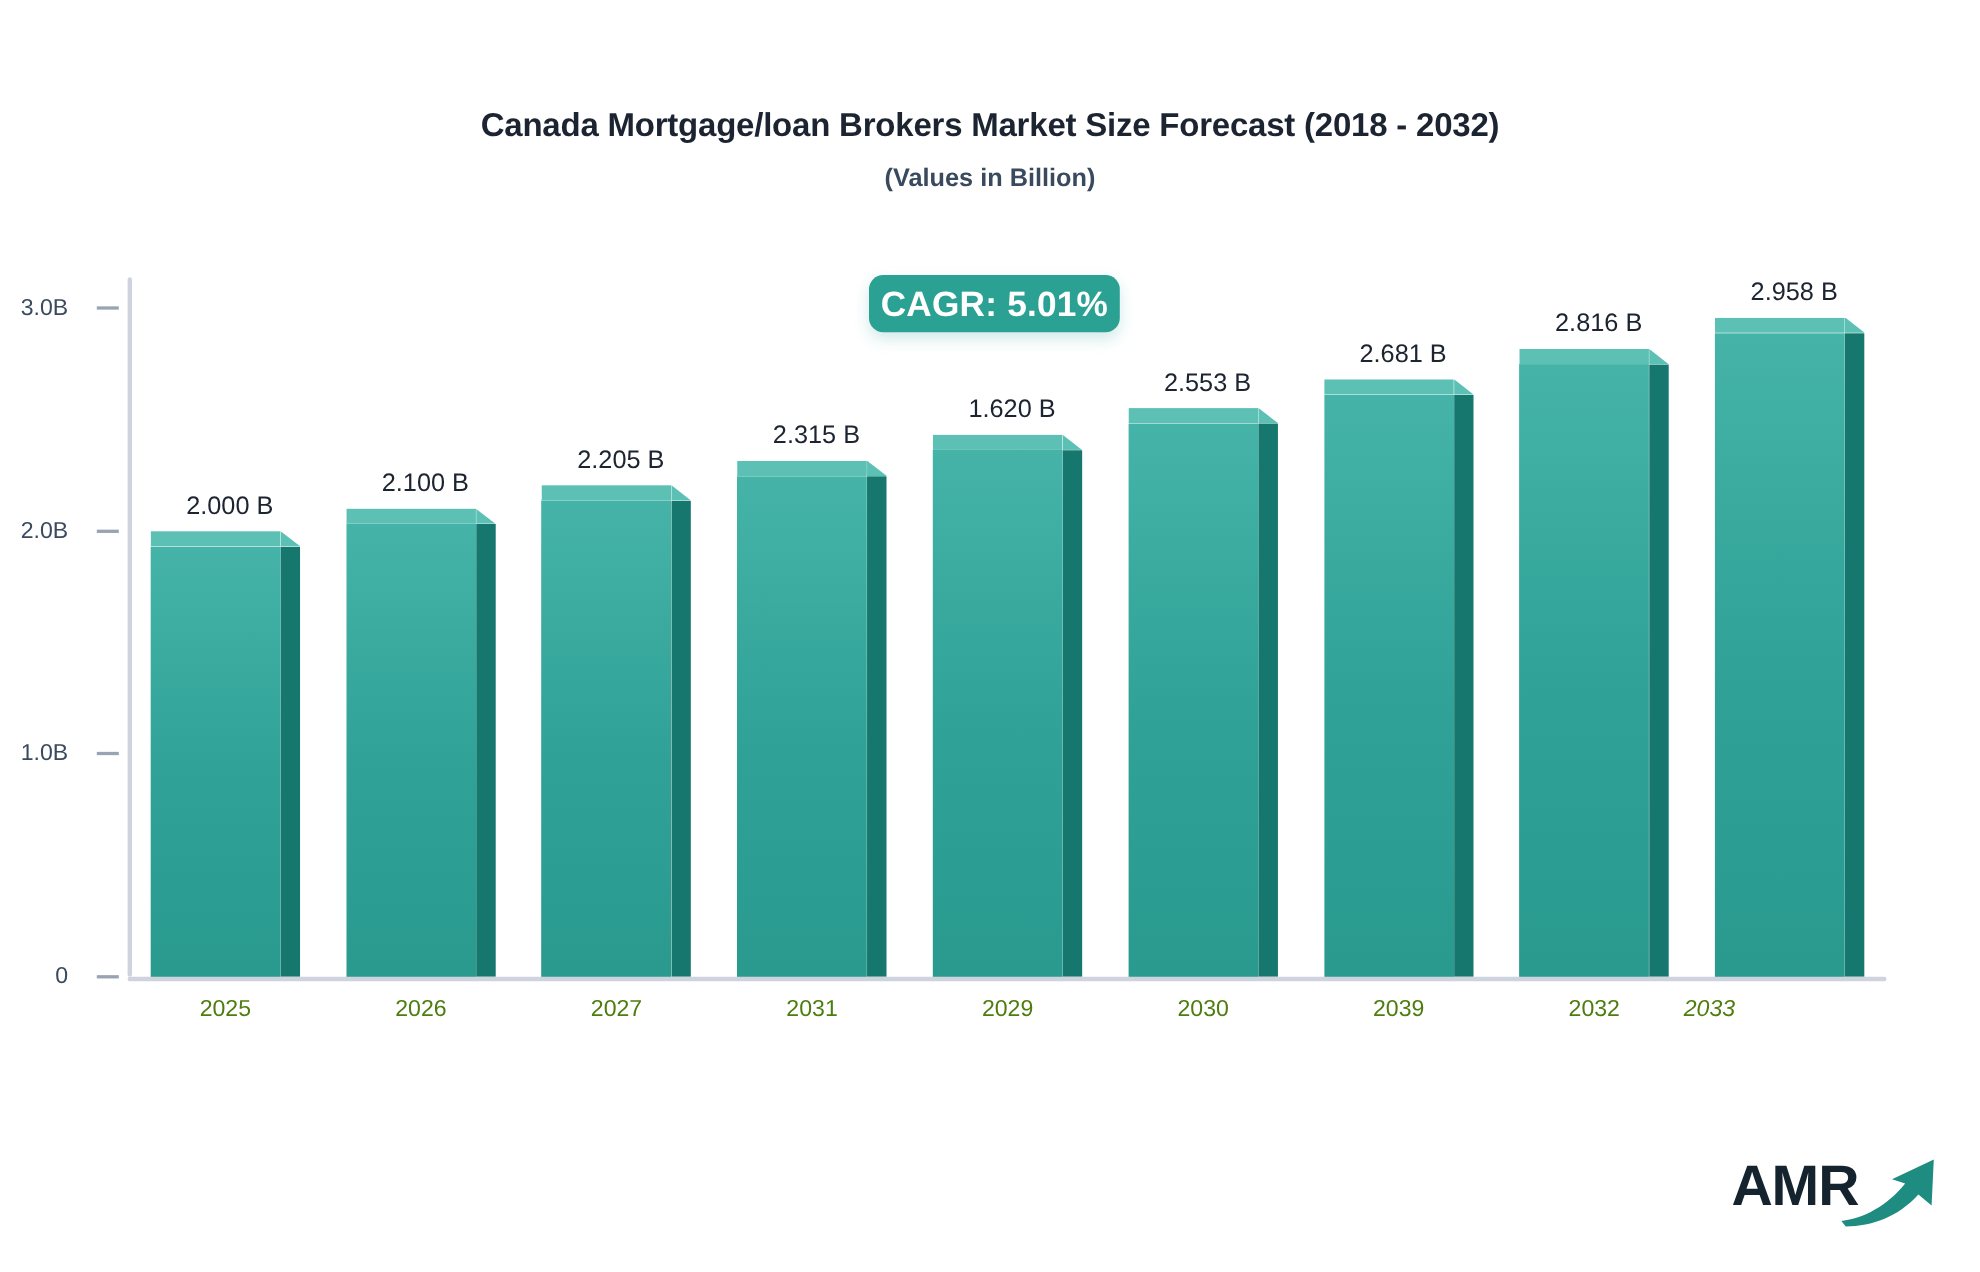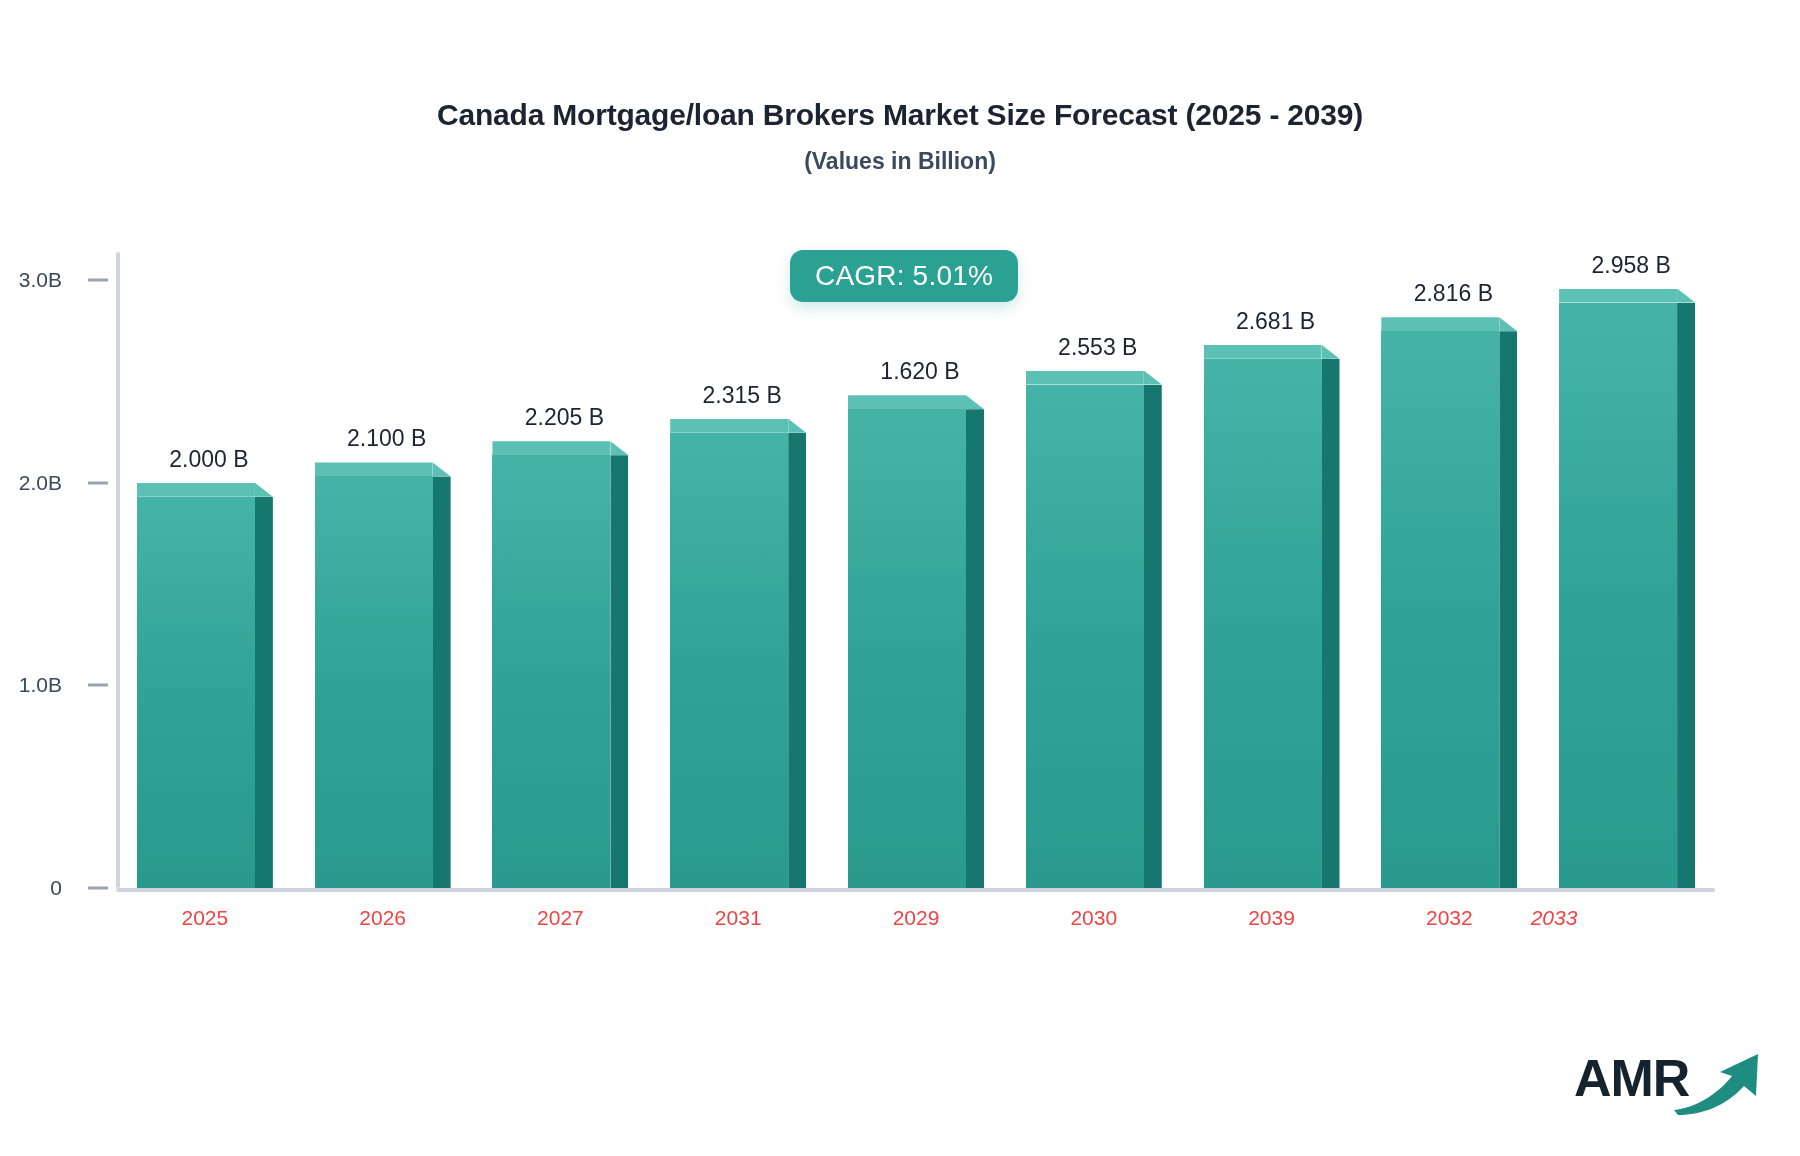--- a/index.html
+++ b/index.html
@@ -118,41 +118,41 @@
     white-space:nowrap;
     transform:translateX(-50%);
   }
 
   
   .x-tick-label {
     position:absolute;
     top:906px;
     text-align:center;
     font-size:21px;
-    color:#ef4444;
+    color:#4d7c0f;
     transform:translateX(-50%);
     white-space:nowrap;
   }
 
   
   #cagr-badge {
     position:absolute;
     left:790px; top:250px;
     width:228px; height:52px;
     background:#2ba193;
     border-radius:13px;
     display:flex;
     align-items:center;
     justify-content:center;
     box-shadow:0 6px 14px rgba(43,161,147,.22);
   }
   #cagr-badge-label {
     color:#ffffff;
-    font-size:28px;
-    font-weight:normal;
+    font-size:32px;
+    font-weight:bold;
     letter-spacing:.2px;
   }
 
   
   #logo {
     position:absolute;
     right:36px; bottom:32px;
     width:190px; height:86px;
   }
   #logo-text {
@@ -165,21 +165,21 @@
   }
   #logo-arrow {
     position:absolute;
     right:-4px; top:8px;
     width:96px; height:70px;
   }
 </style>
 </head>
 <body>
 
-<div id="chart-title">Canada Mortgage/loan Brokers Market Size Forecast (2025 - 2039)</div>
+<div id="chart-title">Canada Mortgage/loan Brokers Market Size Forecast (2018 - 2032)</div>
 
 <div id="chart-subtitle">(Values in Billion)</div>
 
 <div id="plot">
   <div id="y-axis-line"></div>
   <div id="x-axis-line"></div>
 </div>
 
 <div id="y-ticks">
     <div class="y-tick-label" style="top: 280px;">3.0B</div>

